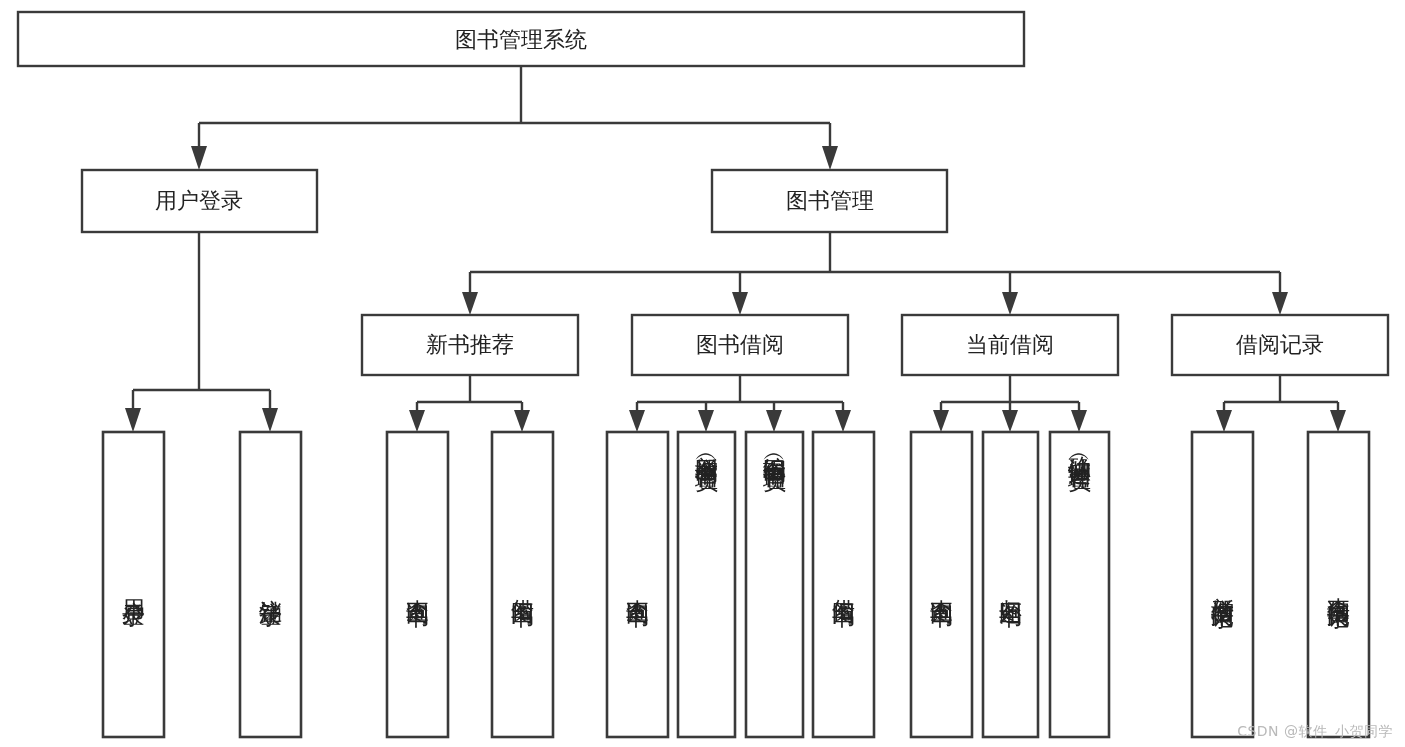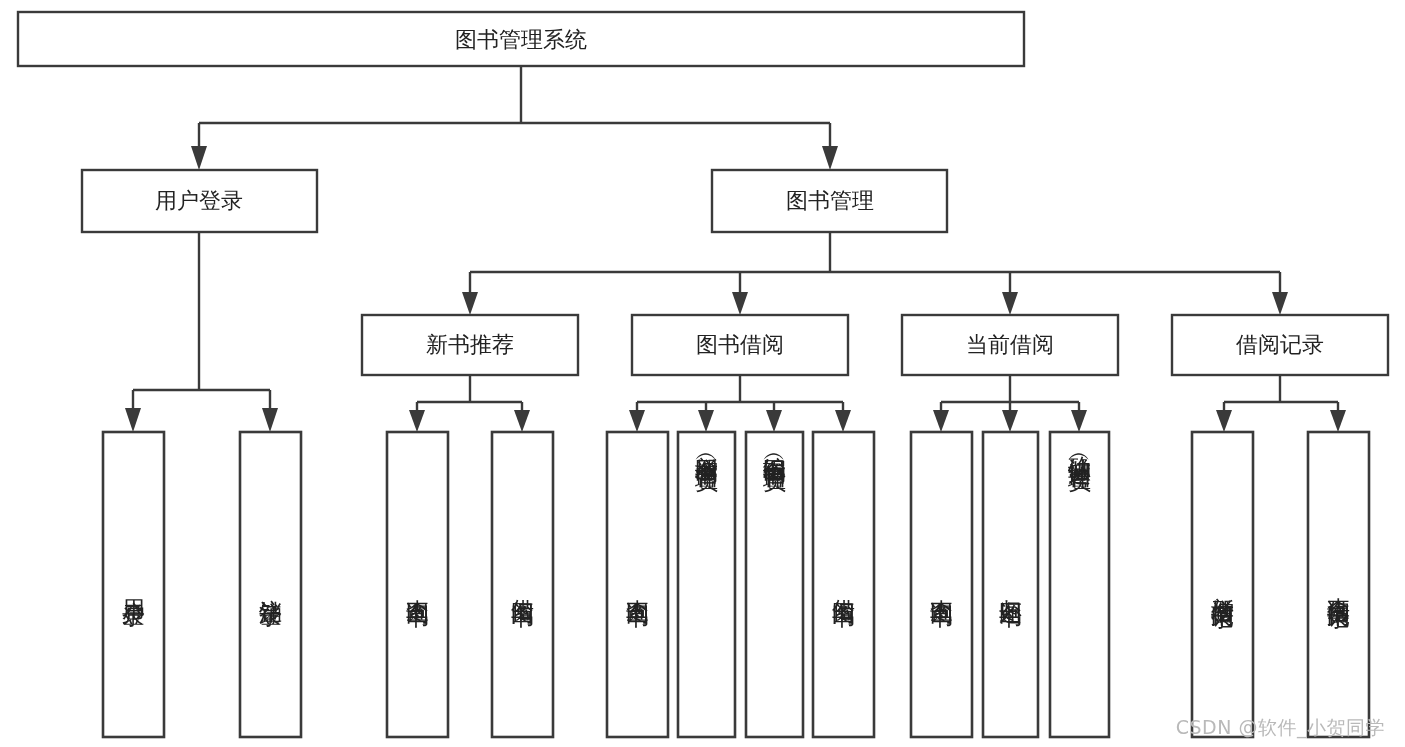--- a/index.html
+++ b/index.html
@@ -68,24 +68,24 @@
     letter-spacing: 2px;
     white-space: nowrap;
     text-align: center;
     display: flex;
     align-items: center;
     justify-content: center;
     pointer-events: none;
   }
   .watermark {
     position: absolute;
-    right: 20px;
+    right: 12px;
     bottom: 6px;
     font-family: "DejaVu Sans", "Liberation Sans", sans-serif;
-    font-size: 19px;
+    font-size: 14px;
     color: #b9b9b9;
     letter-spacing: 0.5px;
     white-space: nowrap;
     margin-left: 28px;
   }
 </style>
 </head>
 <body>
 
 <div id="diagram-root">

